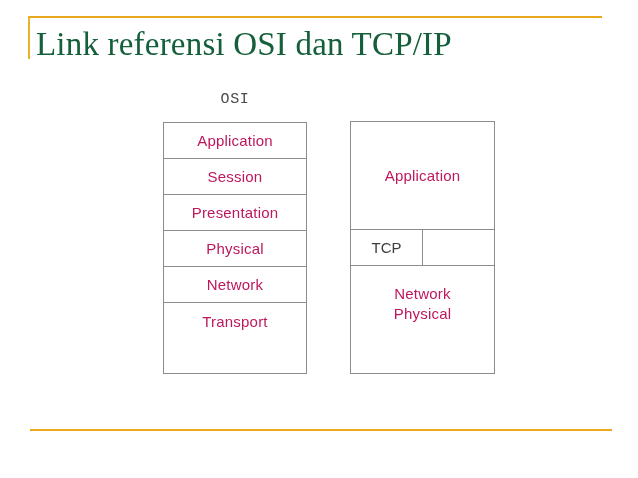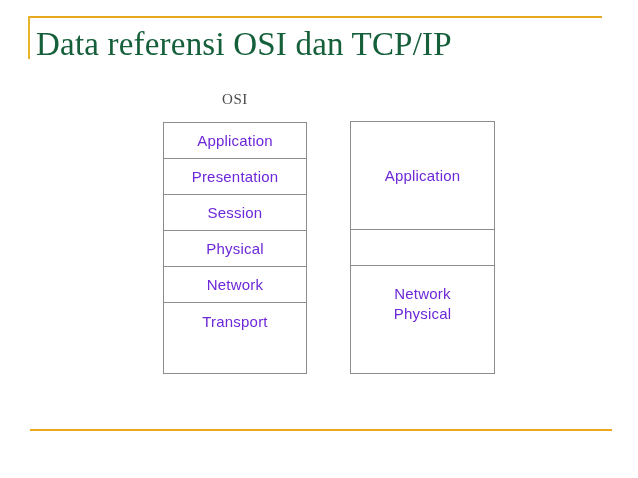--- a/index.html
+++ b/index.html
@@ -60,42 +60,42 @@
     line-height: 40px;
     color: #15603a;
     white-space: nowrap;
     letter-spacing: 0.2px;
   }
 
   
   .stack-heading {
     position: absolute;
     text-align: center;
-    font-family: Liberation Serif, serif;
+    font-family: Liberation Mono, monospace;
     font-size: 15px;
     color: #4a4a4a;
     letter-spacing: 0.6px;
   }
 
   .stack-box {
     position: absolute;
     box-sizing: border-box;
     border: 1.6px solid #8c8c8c;
     background: #ffffff;
   }
 
   .layer {
     box-sizing: border-box;
     width: 100%;
     display: flex;
     align-items: center;
     justify-content: center;
     font-family: "Liberation Sans", sans-serif;
     font-size: 15px;
-    color: #6d28d9;
+    color: #be185d;
     border-bottom: 1.3px solid #8c8c8c;
     letter-spacing: 0.2px;
     text-align: center;
   }
   .layer:last-child { border-bottom: none; }
 
   
   #osi-box {
     left: 163px;
     top: 122px;
@@ -132,38 +132,39 @@
 </style>
 </head>
 <body>
 
 <div id="slide">
 
   <div class="rule-top"></div>
   <div class="rule-left"></div>
   <div class="rule-bottom"></div>
 
-  <div class="title">Data referensi OSI dan TCP/IP</div>
+  <div class="title">Link referensi OSI dan TCP/IP</div>
 
   <div class="stack-heading" style="left:163px; top:91px; width:144px;">OSI</div>
 
   <div class="stack-box" id="osi-box">
     <div class="layer">Application</div>
+    <div class="layer">Session</div>
     <div class="layer">Presentation</div>
-    <div class="layer">Session</div>
     <div class="layer">Physical</div>
     <div class="layer">Network</div>
     <div class="layer">Transport</div>
   </div>
 
 
   <div class="stack-box" id="tcpip-box">
     <div class="layer row-app">Application</div>
 
     <div class="row-split">
+      <div class="split-cell left">TCP</div>
     </div>
 
 
     <div class="layer row-netif">
       <span class="netif-line">Network</span>
       <span class="netif-line">Physical</span>
     </div>
   </div>
 
 </div>

